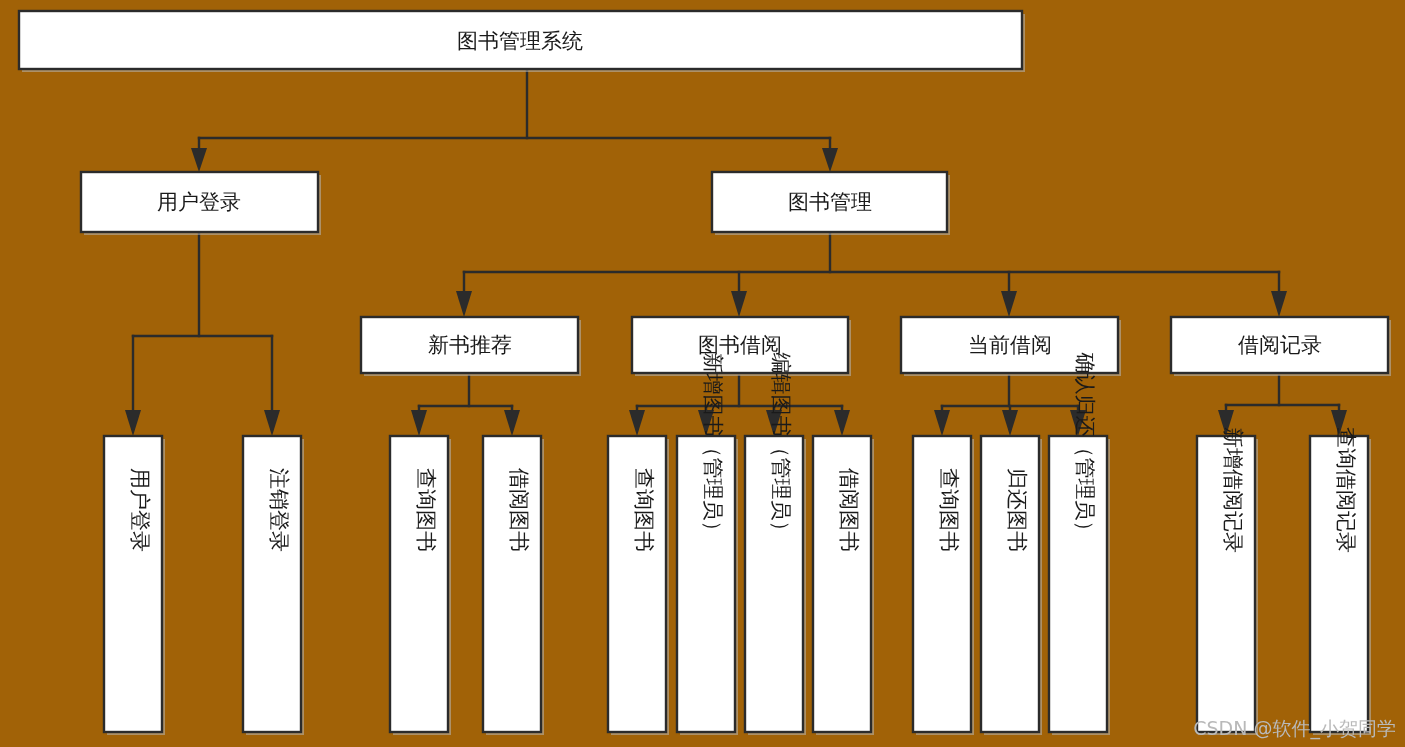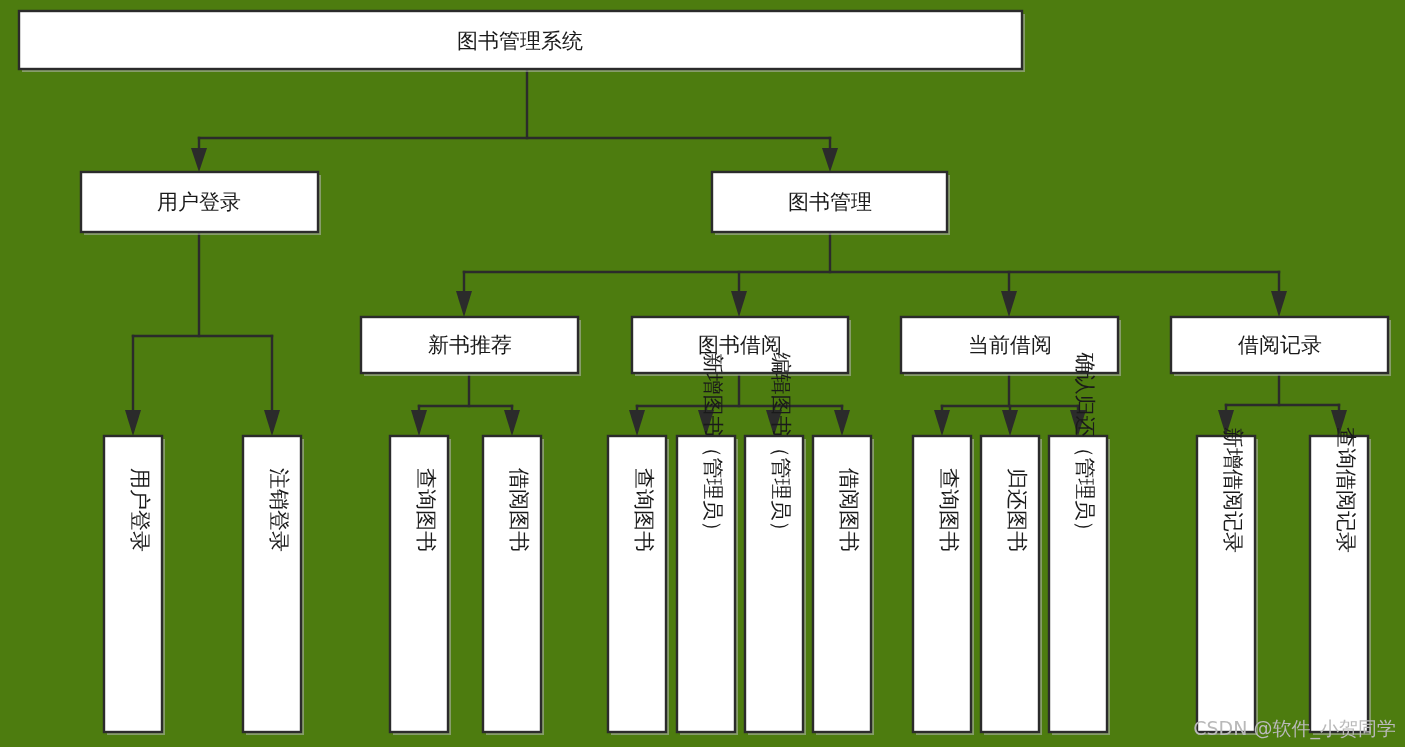--- a/index.html
+++ b/index.html
@@ -8,21 +8,21 @@
     padding: 0;
     background: #ffffff;
   }
   body {
     font-family: "DejaVu Sans", "Liberation Sans", sans-serif;
   }
   #diagram-root {
     position: relative;
     width: 1405px;
     height: 747px;
-    background: #4d7c0f;
+    background: #a16207;
     overflow: hidden;
   }
   svg.flow {
     position: absolute;
     top: 0;
     left: 0;
     width: 1405px;
     height: 747px;
     display: block;
   }

